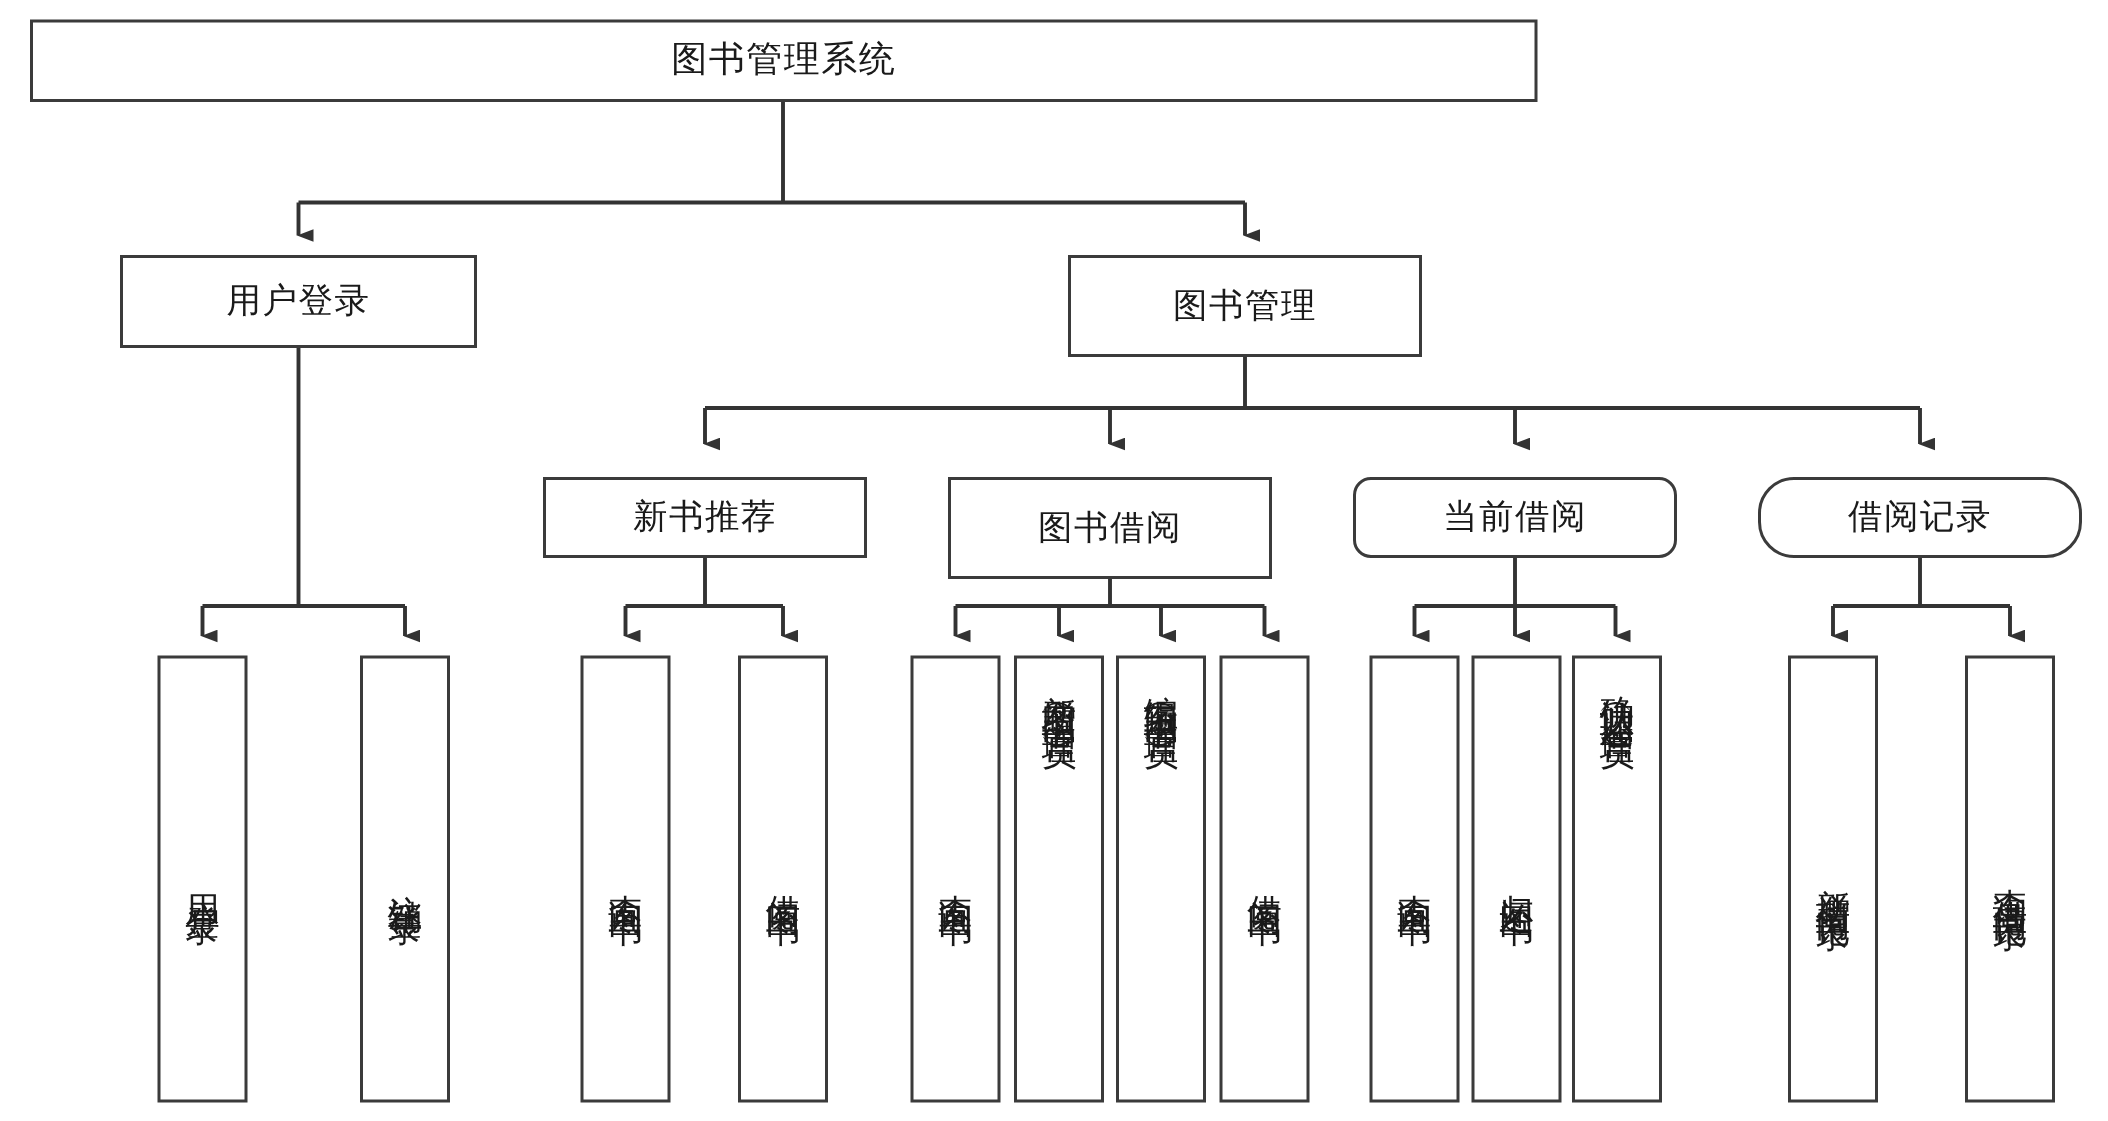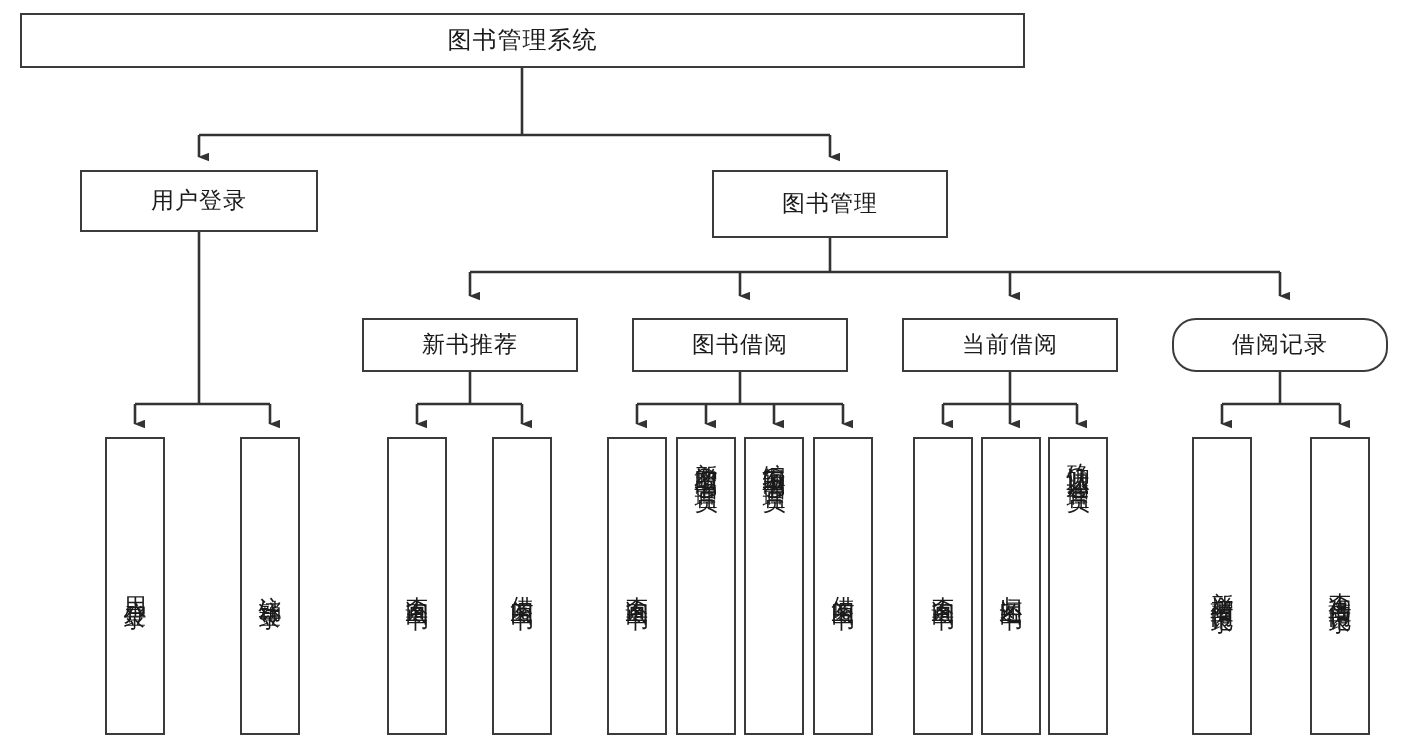--- a/index.html
+++ b/index.html
@@ -125,25 +125,25 @@
   </div>
 
   <div class="node h" style="left:712px;top:170px;width:236px;height:68px;">
     <span class="lbl">图书管理</span>
   </div>
 
   <div class="node h" style="left:362px;top:318px;width:216px;height:54px;">
     <span class="lbl">新书推荐</span>
   </div>
 
-  <div class="node h" style="left:632px;top:318px;width:216px;height:54px;">
+  <div class="node h" style="left:632px;top:318px;width:216px;height:68px;">
     <span class="lbl">图书借阅</span>
   </div>
 
-  <div class="node h" style="left:902px;top:318px;width:216px;height:54px;">
+  <div class="node h" style="left:902px;top:318px;width:216px;height:54px;border-radius:12px;">
     <span class="lbl">当前借阅</span>
   </div>
 
   <div class="node h" style="left:1172px;top:318px;width:216px;height:54px;border-radius:24px;">
     <span class="lbl">借阅记录</span>
   </div>
 
   <div class="node v mid" style="left:105px;top:437px;width:60px;height:298px;">
     <span class="lbl">用户登录</span>
   </div>

